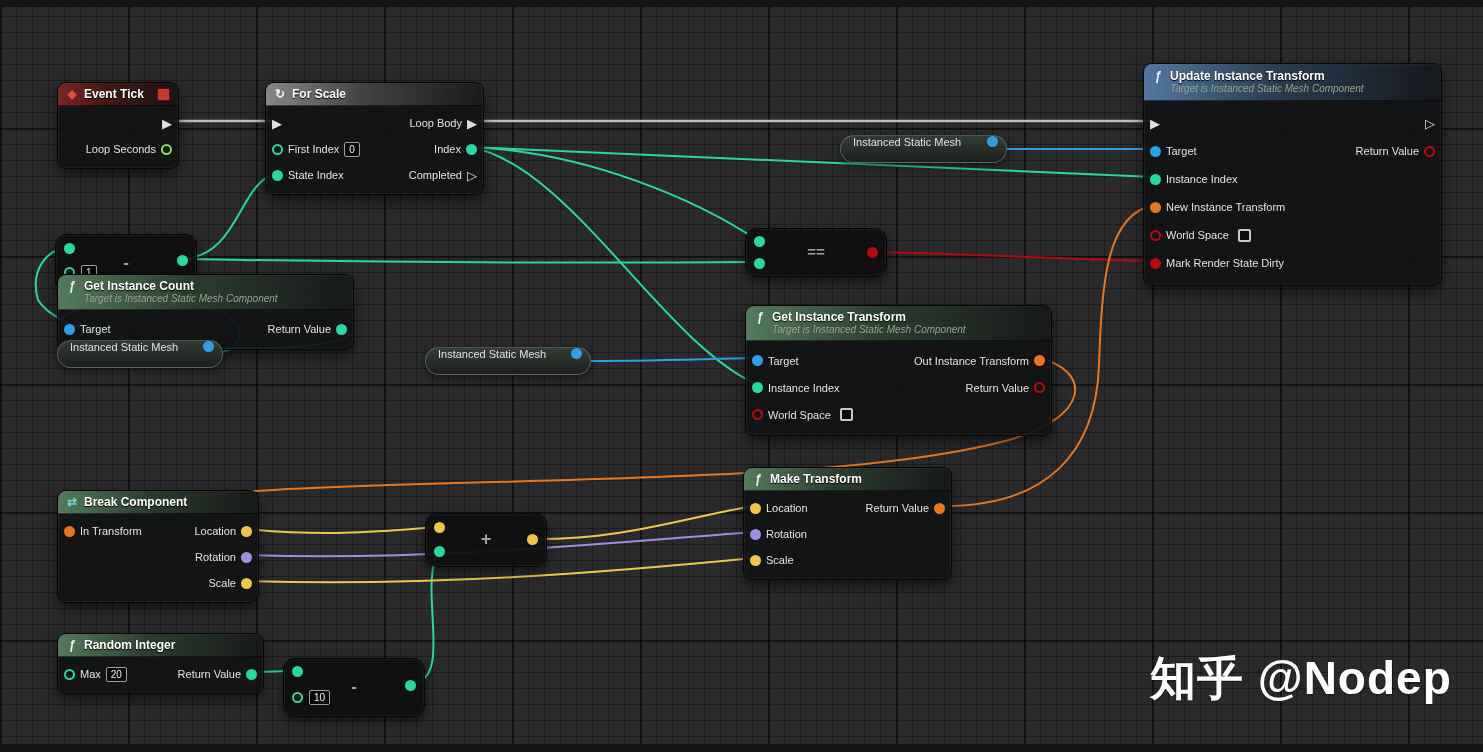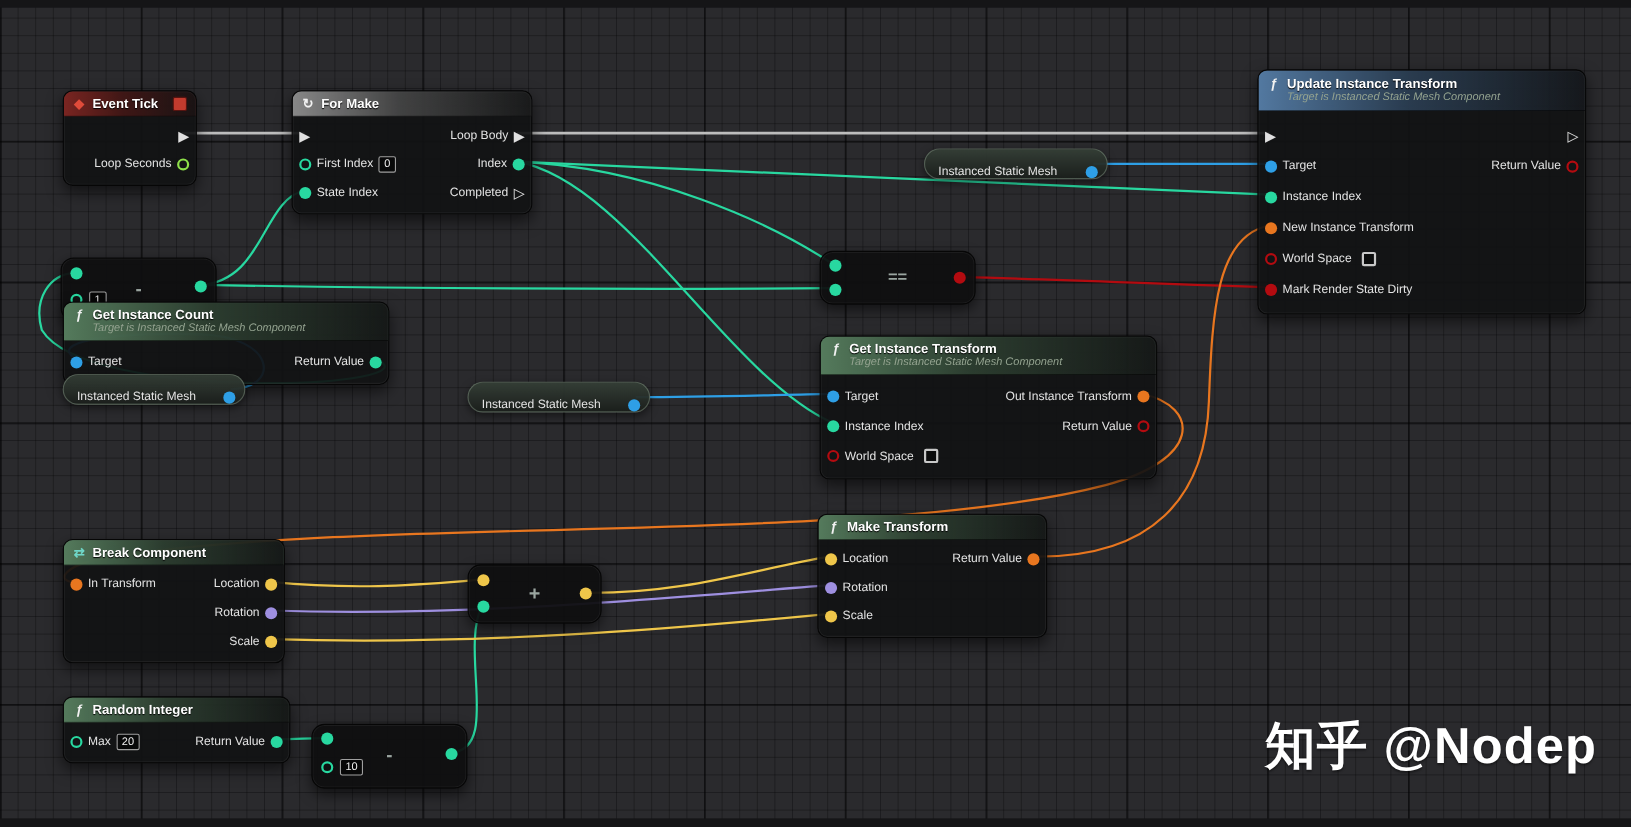--- a/index.html
+++ b/index.html
@@ -57,21 +57,21 @@
   .p-rot-f{background:#9e8fe0;}
   .exec{font-size:13px;line-height:1;color:#e0e0e0;flex:0 0 auto;}
 
   .chk{width:13px;height:13px;border:2px solid #c8c8c8;border-radius:2px;background:rgba(0,0,0,0.4);box-sizing:border-box;flex:0 0 auto;margin-left:4px;}
   .valbox{min-width:10px;height:15px;border:1px solid #9f9f9f;border-radius:2px;background:rgba(0,0,0,0.55);color:#eee;font-size:10px;display:flex;align-items:center;justify-content:center;padding:0 4px;box-sizing:border-box;}
 
   .pill{
     position:absolute;z-index:2;height:28px;border-radius:14px;box-sizing:border-box;
     background:linear-gradient(180deg, rgba(52,62,54,0.96), rgba(27,31,28,0.96));
     border:1px solid rgba(150,170,150,0.40);
-    display:flex;align-items:flex-end;justify-content:space-between;
+    display:flex;align-items:flex-start;justify-content:space-between;
     padding:0 8px 0 12px;box-shadow:0 3px 8px rgba(0,0,0,0.5);
   }
   .opnode{
     position:absolute;z-index:2;background:rgba(15,15,16,0.95);
     border:1px solid #060606;border-radius:12px;
     box-shadow:0 5px 12px rgba(0,0,0,0.55), inset 0 0 0 1px rgba(255,255,255,0.05);
   }
   .apin{position:absolute;}
   .op{position:absolute;left:0;right:0;text-align:center;color:#9aa5a0;font-weight:bold;}
 
@@ -131,21 +131,21 @@
             <span class="lbl">Loop Seconds</span>
             <span class="pin p-float-o"></span>
           </div>
         </div>
     </div>
   </div>
 
   <div class="node" style="left:265px;top:82px;width:217px;">
     <div class="hdr gray">
       <span class="ic" style="font-style:normal;">↻</span>
-      <span class="hdr-title">For Make</span>
+      <span class="hdr-title">For Scale</span>
     </div>
     <div class="body">
       <div class="row">
         <div class="l">
             <span class="exec">▶</span>
           </div>
         <div class="r">
             <span class="lbl">Loop Body</span>
             <span class="exec">▶</span>
           </div>

